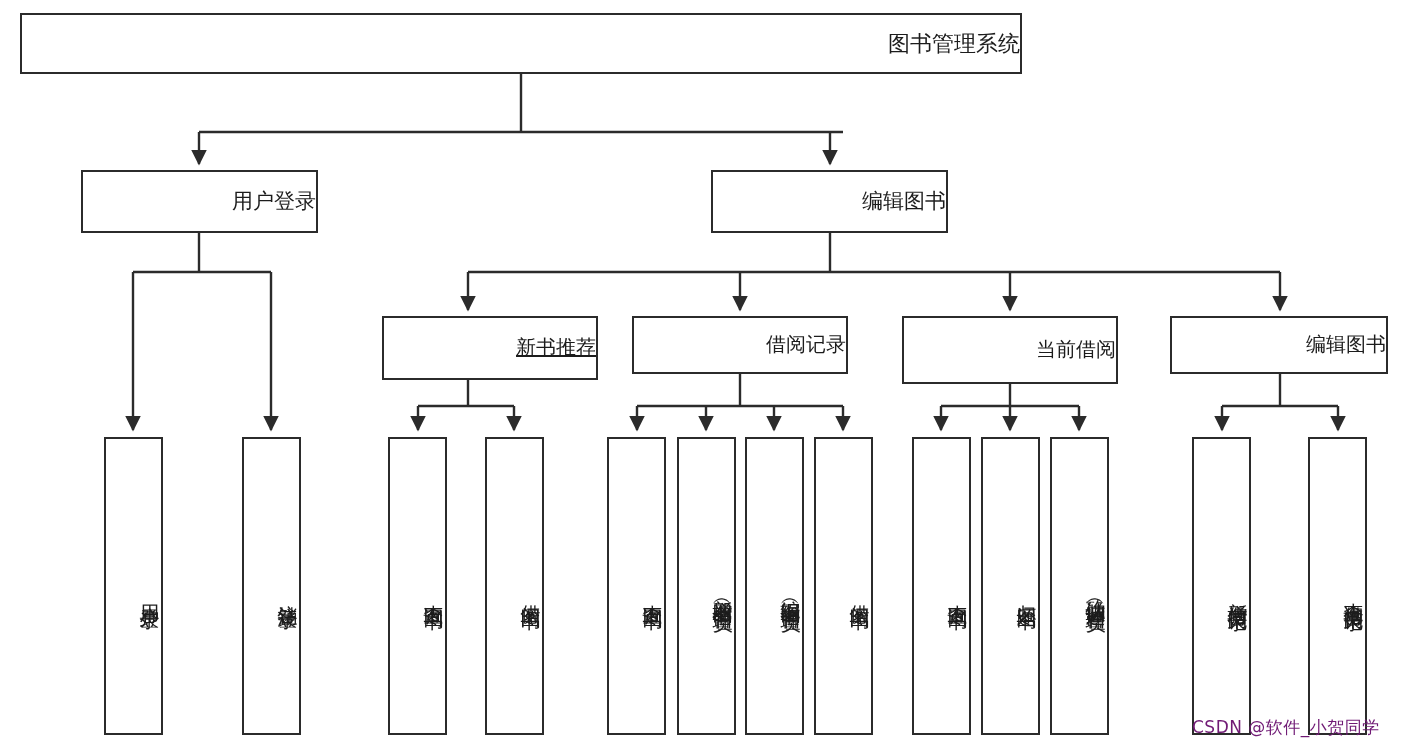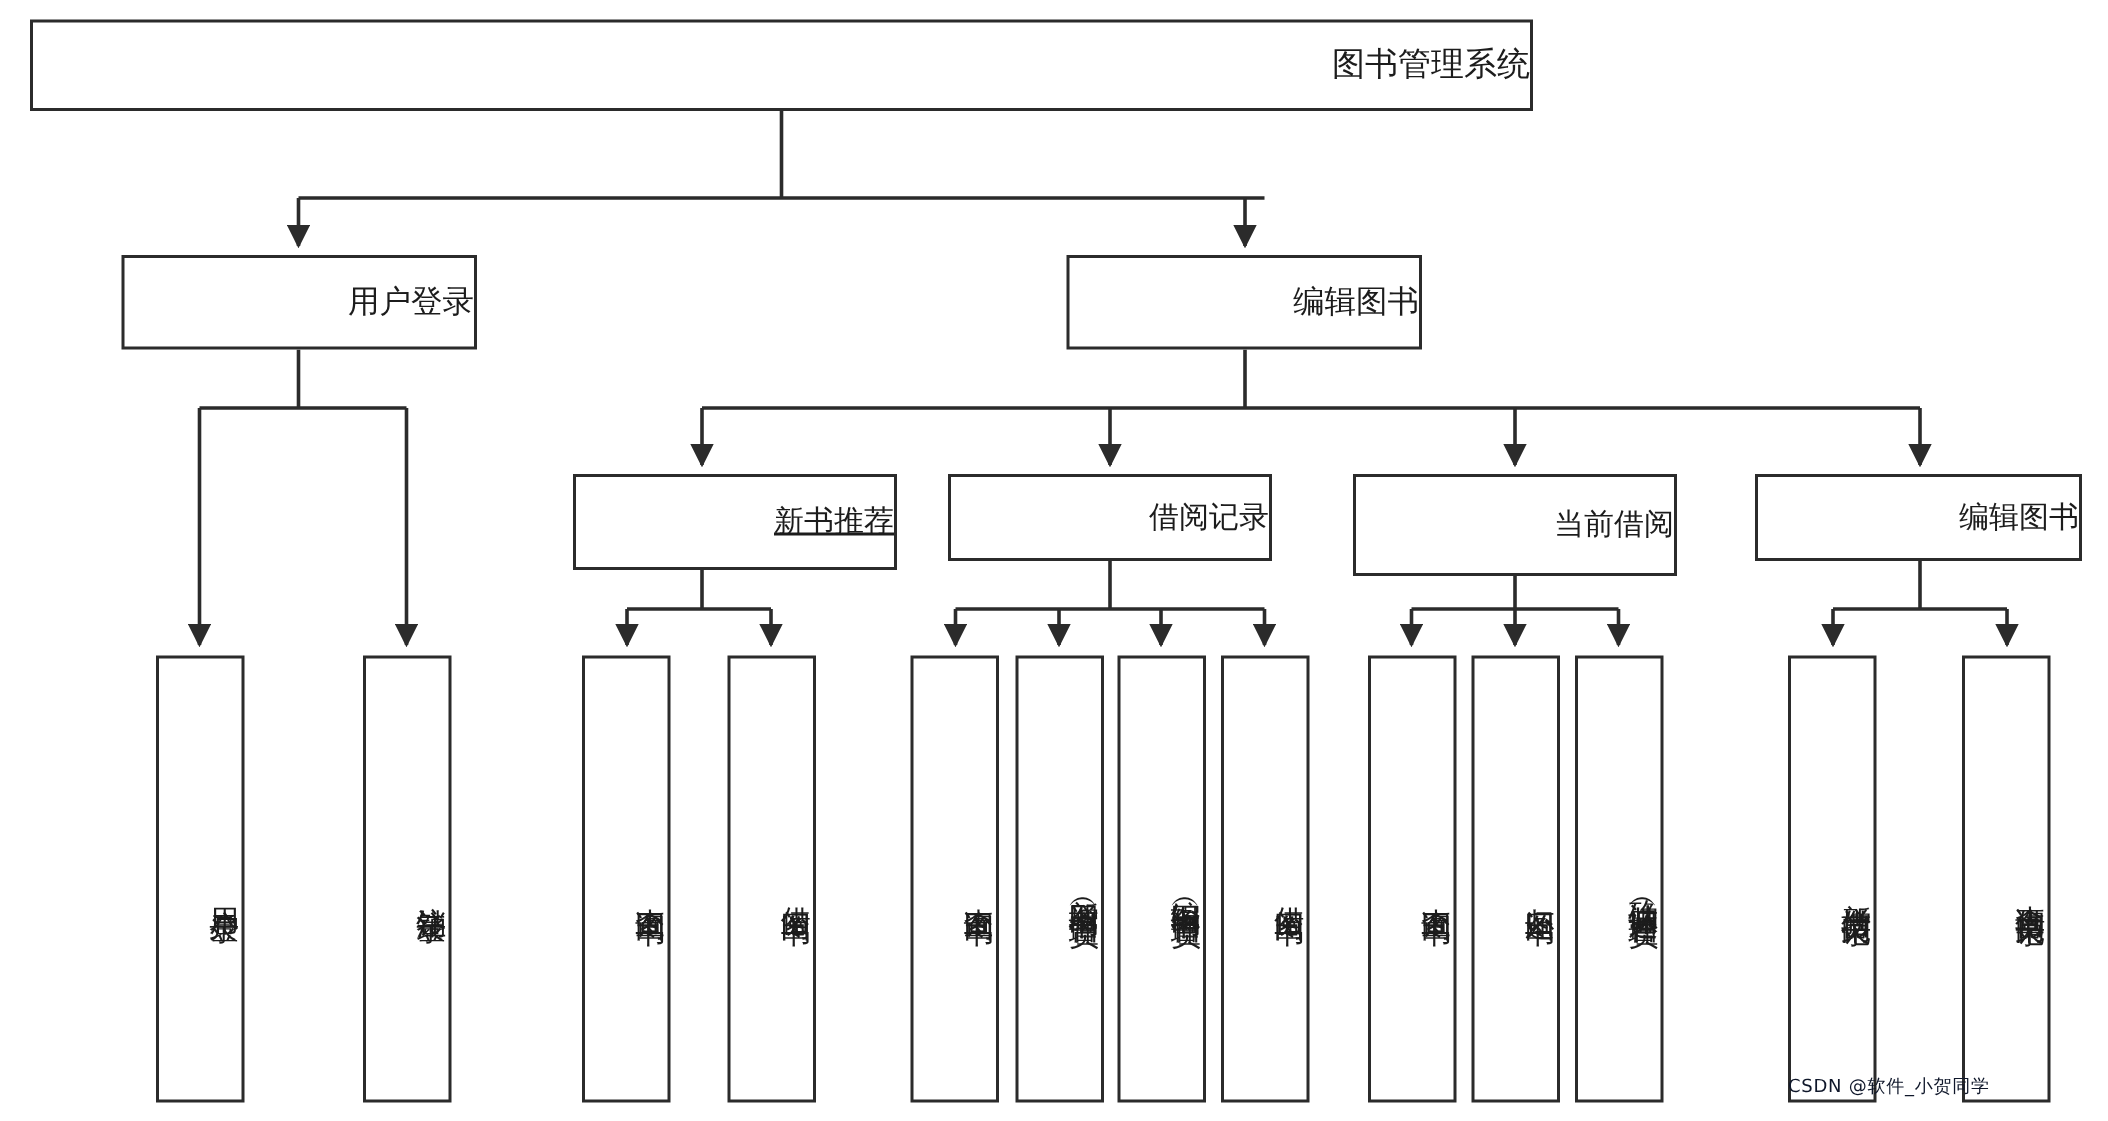--- a/index.html
+++ b/index.html
@@ -56,22 +56,22 @@
     align-items: flex-start;
     justify-content: center;
   }
   .node.leaf .vtext {
     writing-mode: vertical-rl;
     text-orientation: upright;
     white-space: nowrap;
   }
   .watermark {
     position: absolute;
-    font-size: 12px;
-    color: #0f172a;
+    font-size: 17px;
+    color: #701a75;
     white-space: nowrap;
     letter-spacing: 0.5px;
     text-align: center;
   }
 </style>
 </head>
 <body>
 
 <div id="canvas">
 

